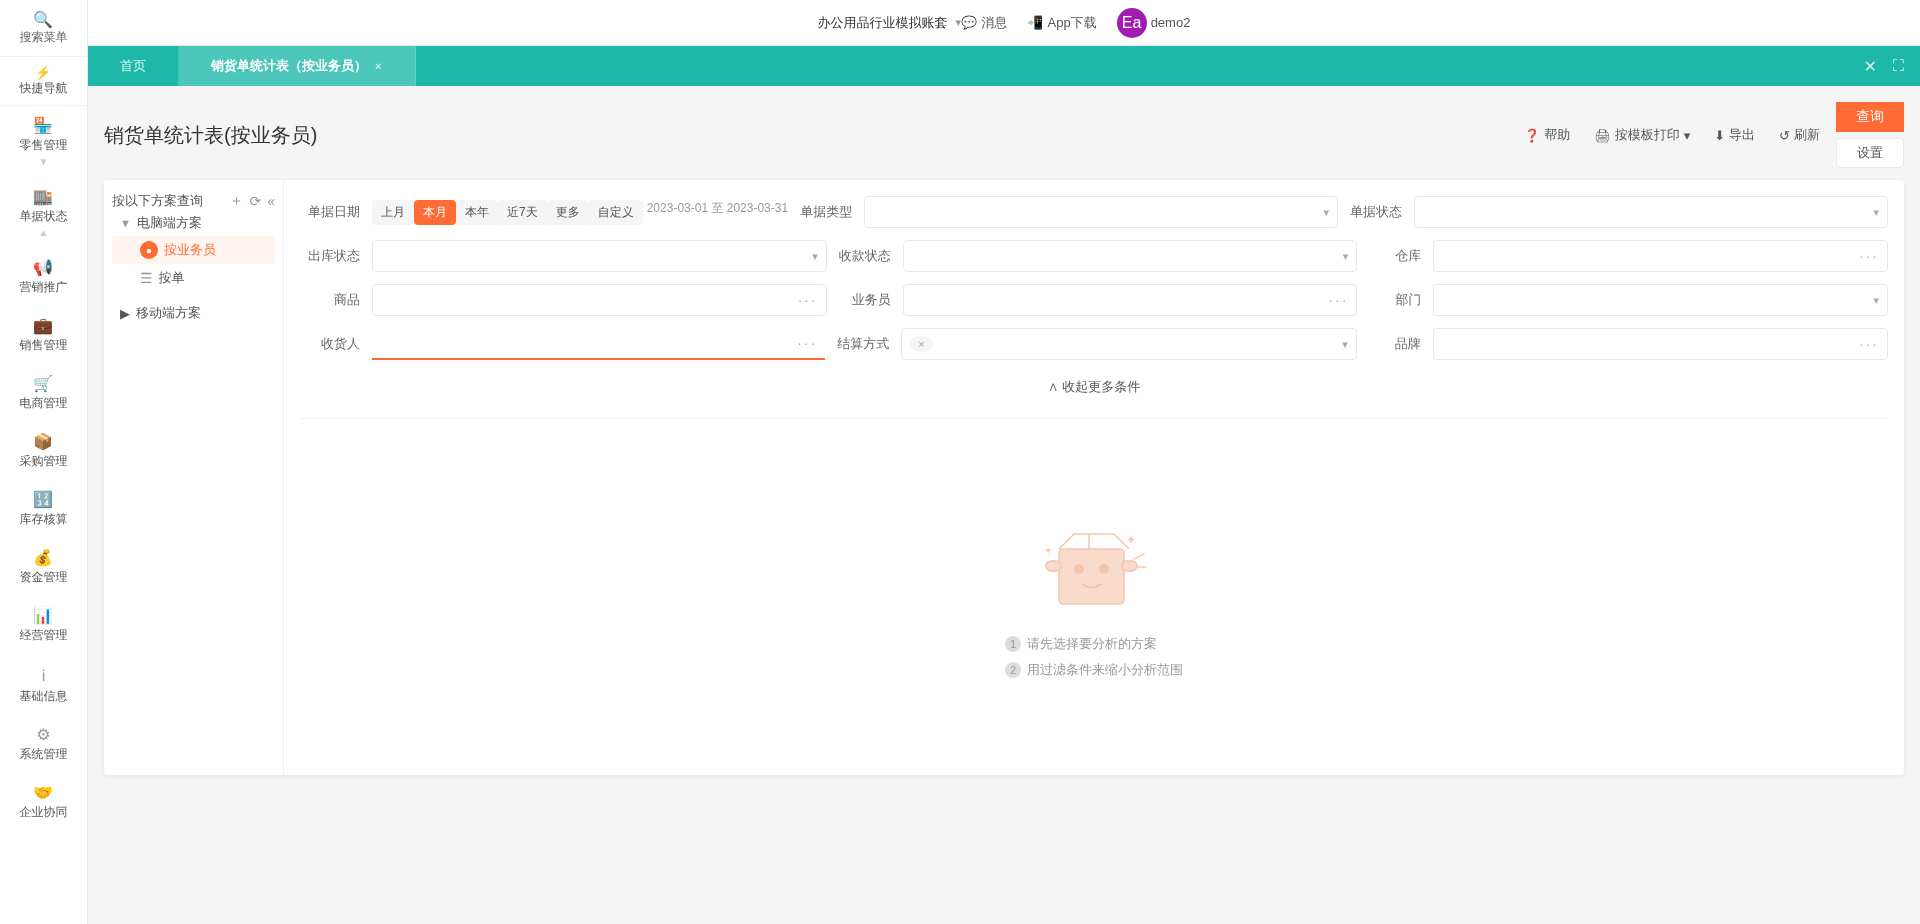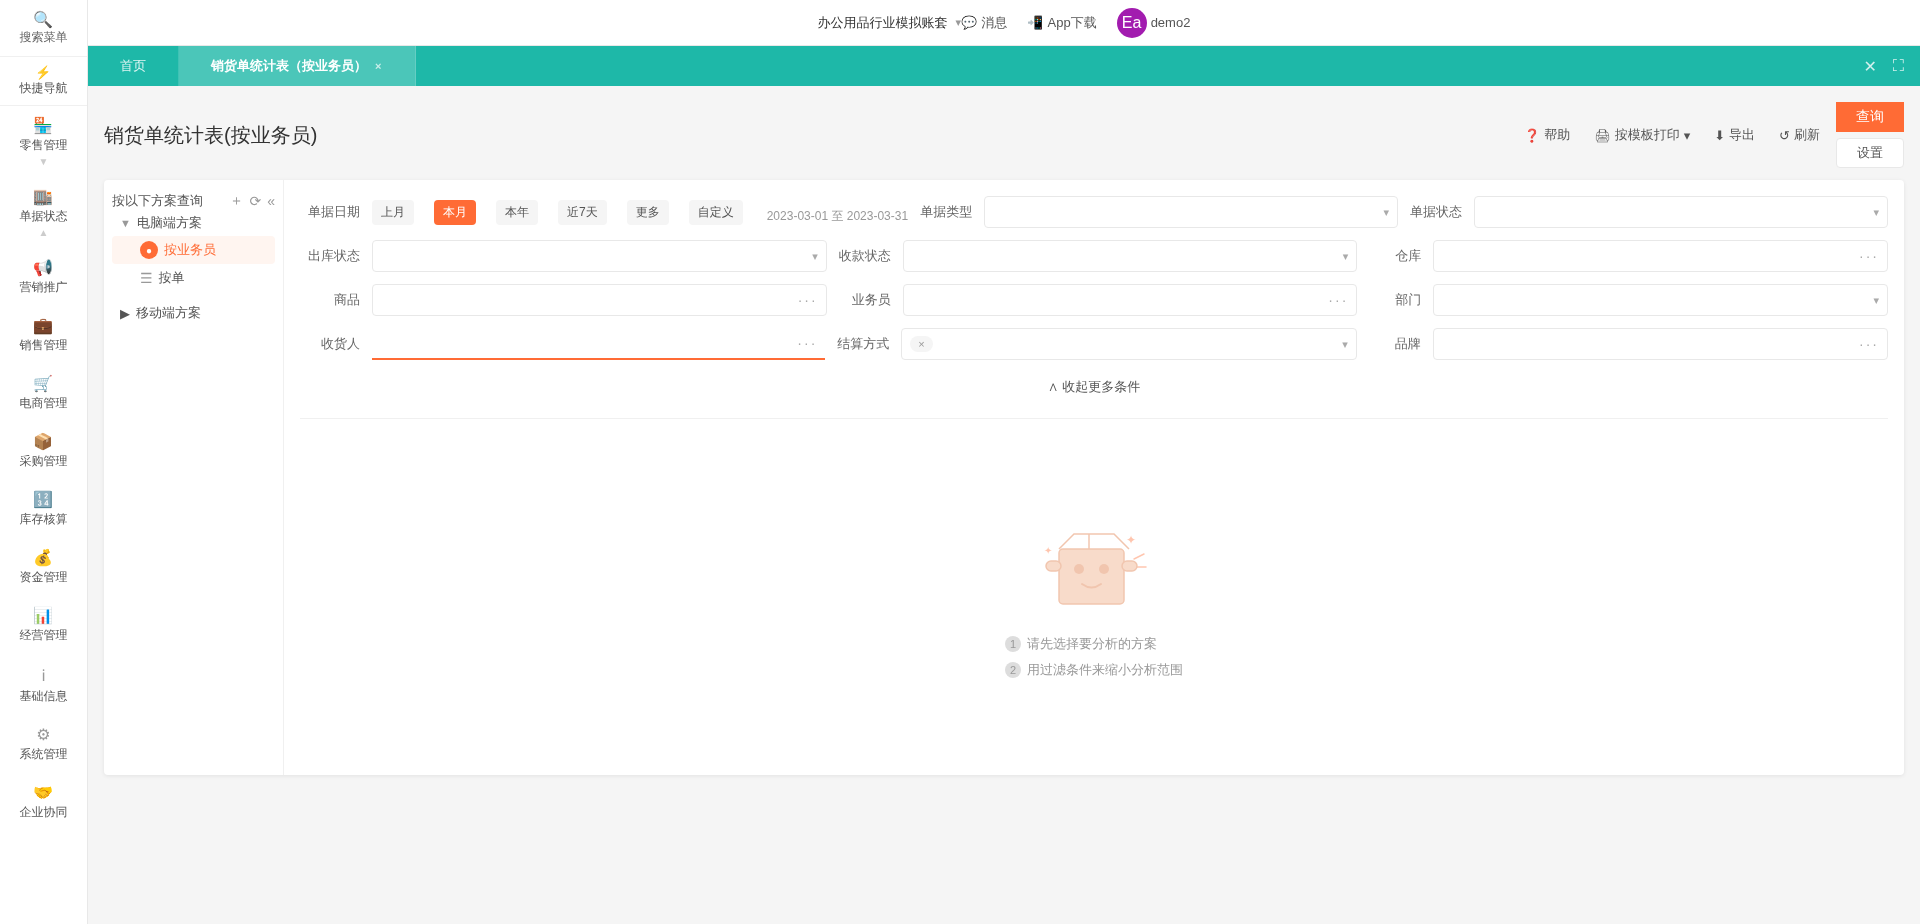--- a/index.html
+++ b/index.html
@@ -315,22 +315,22 @@
       color: #666;
       font-size: 13px;
       flex-shrink: 0;
       text-align: right;
     }
     .filter-label.wide {
       width: 52px;
     }
     .filter-date-btns {
       display: flex;
-      align-items: flex-end;
-      gap: 20px;
+      align-items: flex-start;
+      gap: 0;
     }
     .date-btn {
       padding: 3px 8px;
       border-radius: 4px;
       cursor: pointer;
       font-size: 12px;
       color: #555;
       background: #f5f5f5;
       border: 1px solid transparent;
     }

